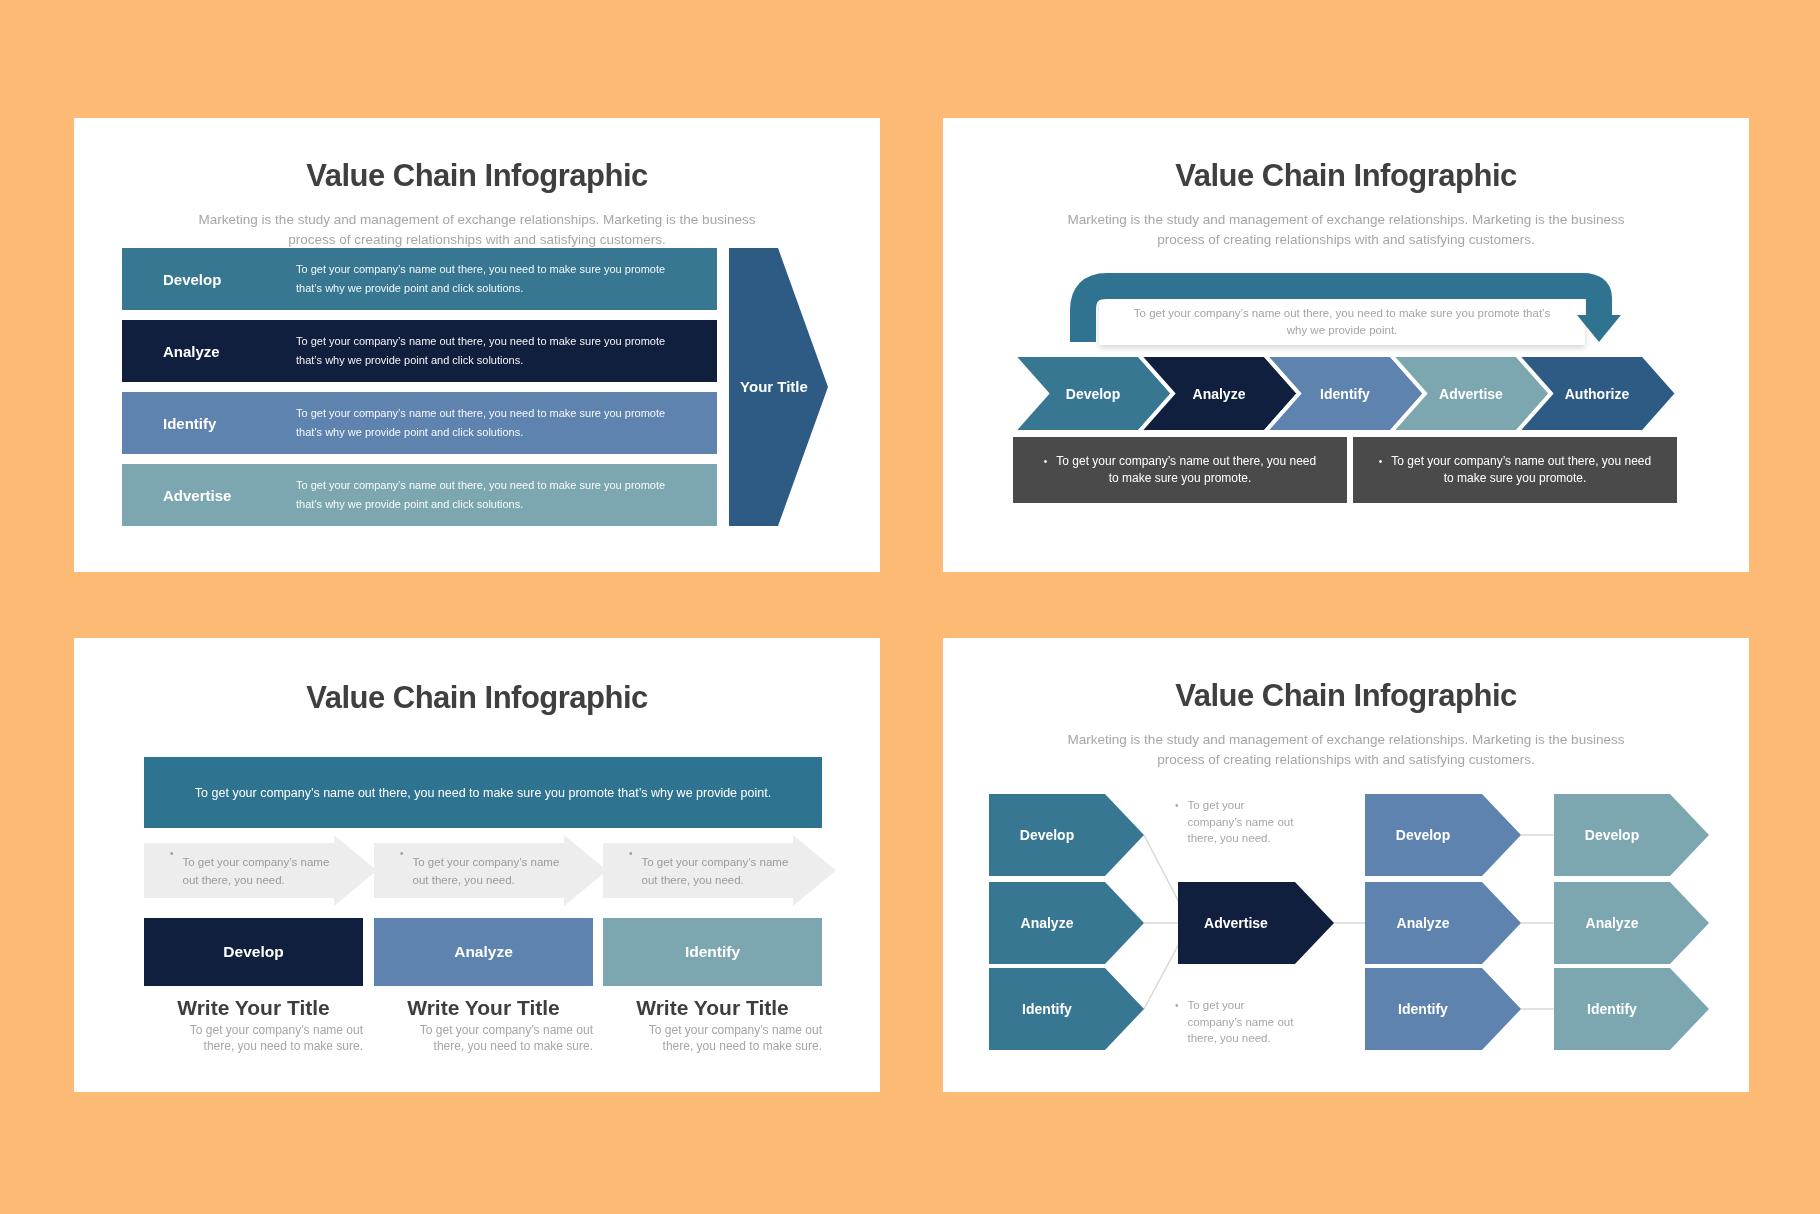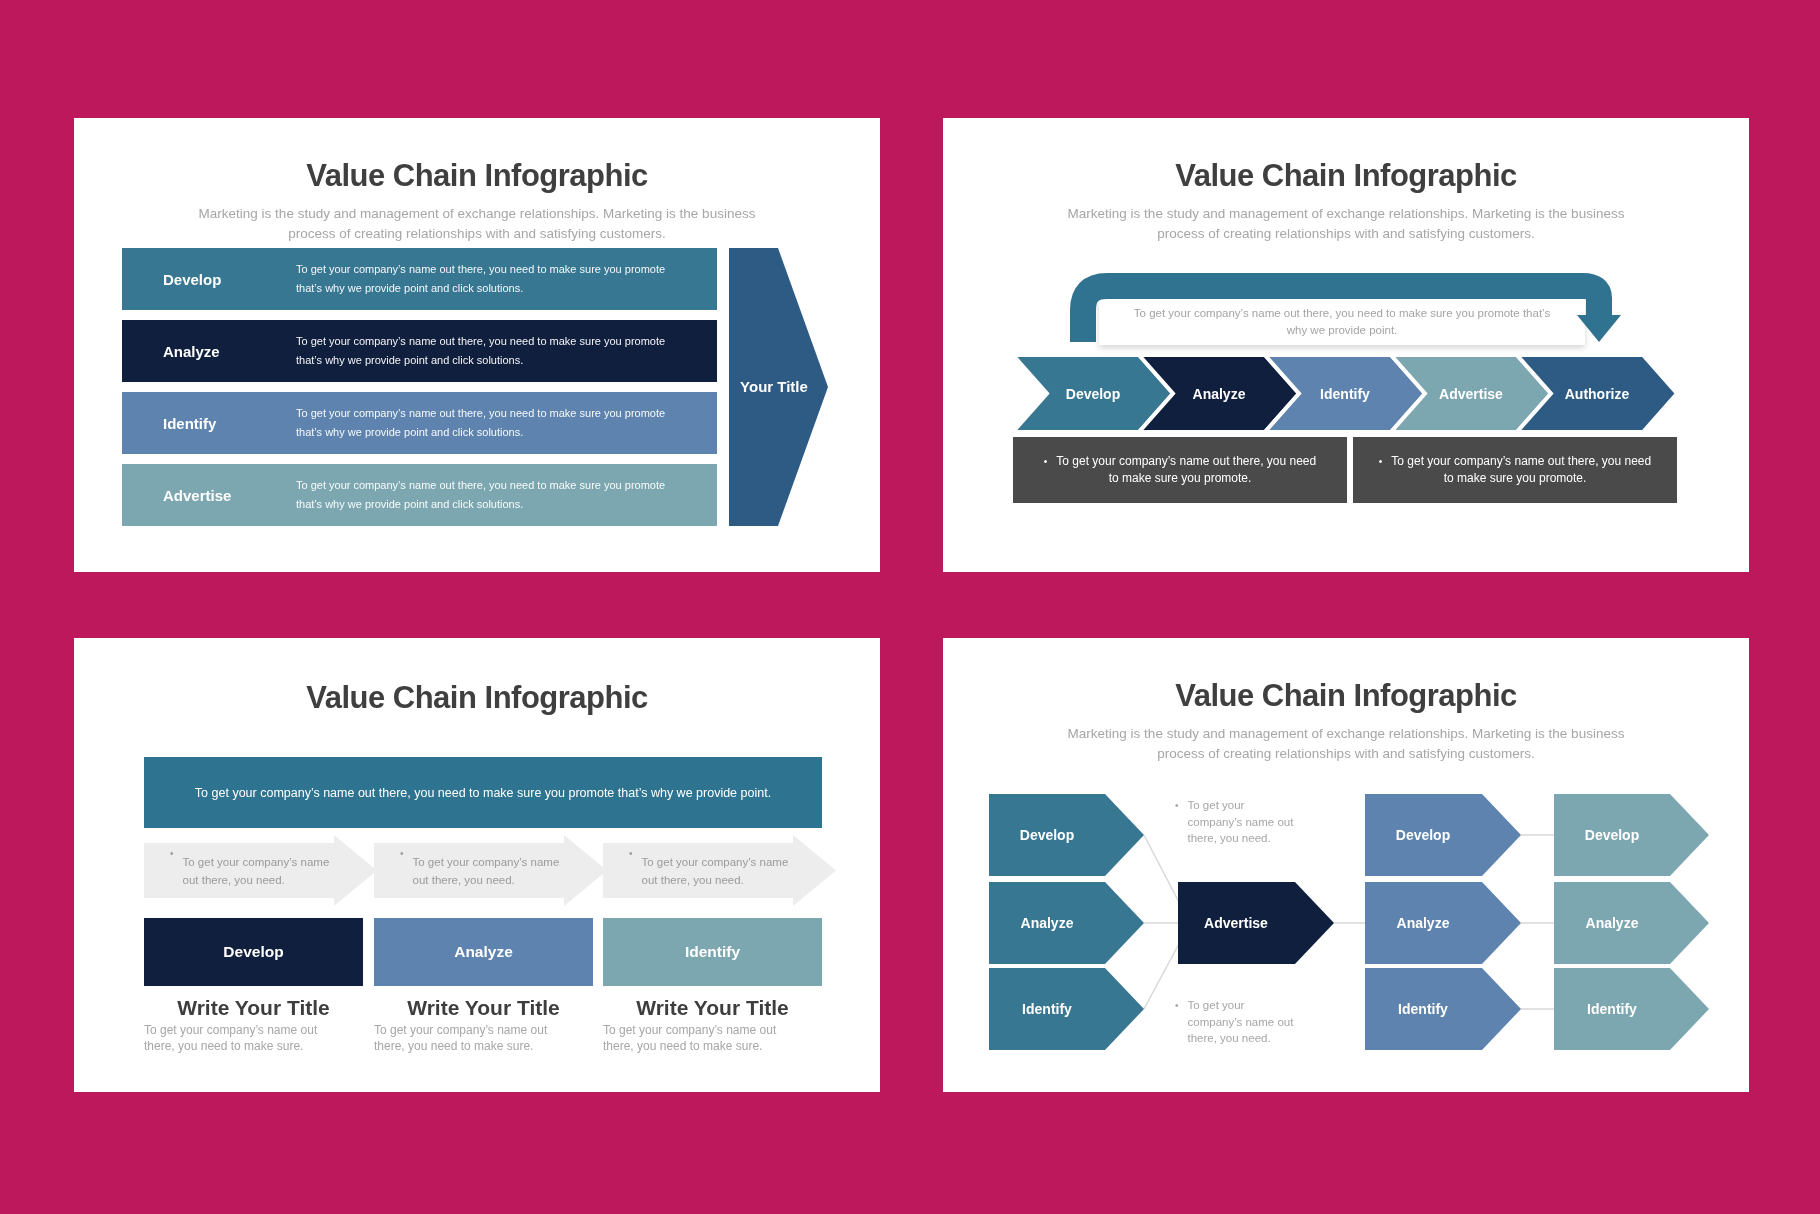--- a/index.html
+++ b/index.html
@@ -1,21 +1,21 @@
 <!DOCTYPE html>
 <html><head>
 <meta charset="utf-8">
 <style>
   html,body{margin:0;padding:0;background:#e9e9e9;font-family:"Liberation Sans",sans-serif;}
-  .canvas{position:relative;width:1820px;height:1214px;background:#be185d;overflow:hidden;}
+  .canvas{position:relative;width:1820px;height:1214px;background:#fdba74;overflow:hidden;}
   .slide{position:absolute;width:806px;height:454px;background:#ffffff;}
   .pre{white-space:pre-line;}
   .title{position:absolute;top:40px;left:0;right:0;margin:0;text-align:center;
          font-size:31px;font-weight:bold;color:#3f3f3f;letter-spacing:-0.5px;}
-  .subtitle{position:absolute;top:86px;left:0;right:0;text-align:center;
+  .subtitle{position:absolute;top:92px;left:0;right:0;text-align:center;
             font-size:13.5px;line-height:20px;color:#a6a6a6;}
   
   .s1-rows{position:absolute;left:48px;top:130px;width:595px;}
   .s1-row{height:62px;margin-bottom:10px;display:flex;align-items:center;color:#fff;}
   .s1-label{width:174px;padding-left:41px;box-sizing:border-box;font-size:15px;font-weight:bold;}
   .s1-desc{flex:1;font-size:11px;line-height:19px;padding-right:24px;color:rgba(255,255,255,.95);}
   .s1-arrow{position:absolute;left:655px;top:130px;overflow:visible;}
   .bg-teal{background:#377792;} .bg-navy{background:#111f3e;}
   .bg-steel{background:#5d83ae;} .bg-sage{background:#7ca7b0;}
   
@@ -35,21 +35,21 @@
              display:flex;align-items:center;justify-content:center;font-size:12.5px;text-align:center;}
   .s3-col{position:absolute;top:197px;width:219px;height:235px;}
   .s3-arrow{position:absolute;left:0;top:0;overflow:visible;}
   .s3-note{position:absolute;left:26px;top:8px;width:178px;height:55px;display:flex;align-items:center;
            font-size:11.5px;line-height:18px;color:#9b9b9b;}
   .s3-note .bullet{align-self:flex-start;margin-top:2px;font-size:10px;}
   .s3-box{position:absolute;left:0;top:83px;width:219px;height:68px;color:#fff;display:flex;
           align-items:center;justify-content:center;font-size:15.5px;font-weight:bold;}
   .s3-wt{position:absolute;left:0;top:161px;width:219px;text-align:center;font-size:21px;
          font-weight:bold;color:#3e3e3e;}
-  .s3-wd{position:absolute;left:0;top:187px;width:219px;text-align:left;font-size:12px;
+  .s3-wd{position:absolute;left:0;top:187px;width:219px;text-align:right;font-size:12px;
          line-height:16px;color:#a6a6a6;}
   
   .s4-svg{position:absolute;left:0;top:0;width:806px;height:454px;}
   .s4-svg text{fill:#fff;font-family:"Liberation Sans",sans-serif;font-size:14px;font-weight:bold;text-anchor:middle;}
   .s4-note{position:absolute;display:flex;font-size:11.5px;line-height:16.5px;color:#a6a6a6;width:130px;}
   .s4-note .bullet{align-self:flex-start;margin-top:1px;font-size:10px;}
 </style>
 </head>
 <body>
 

